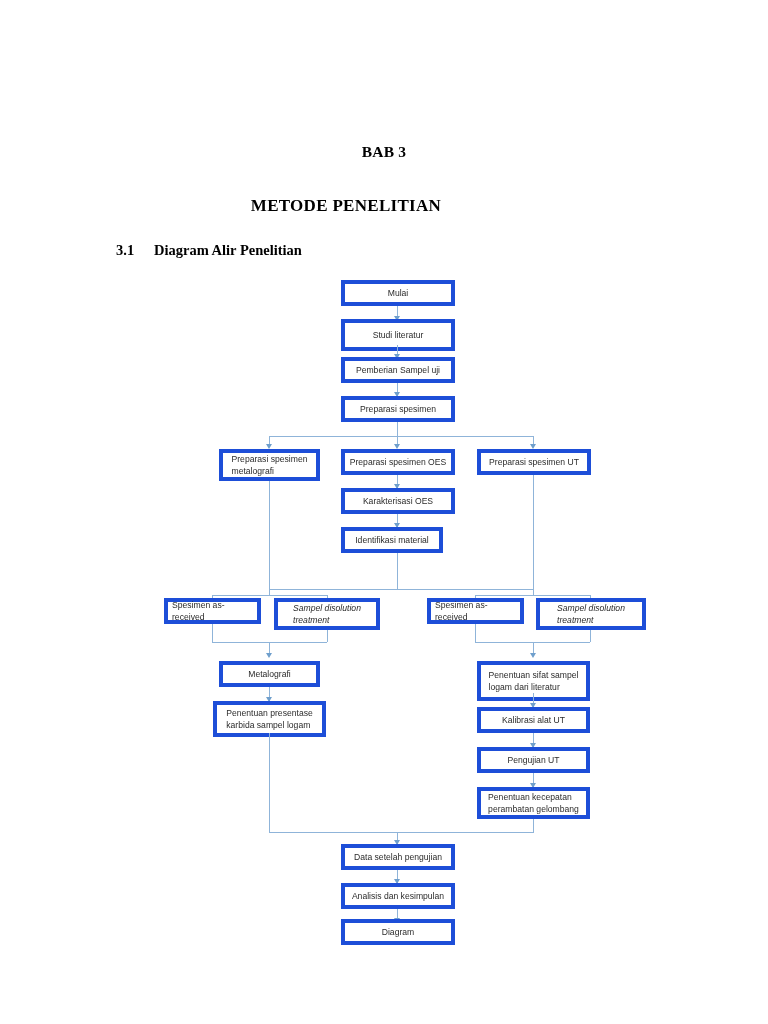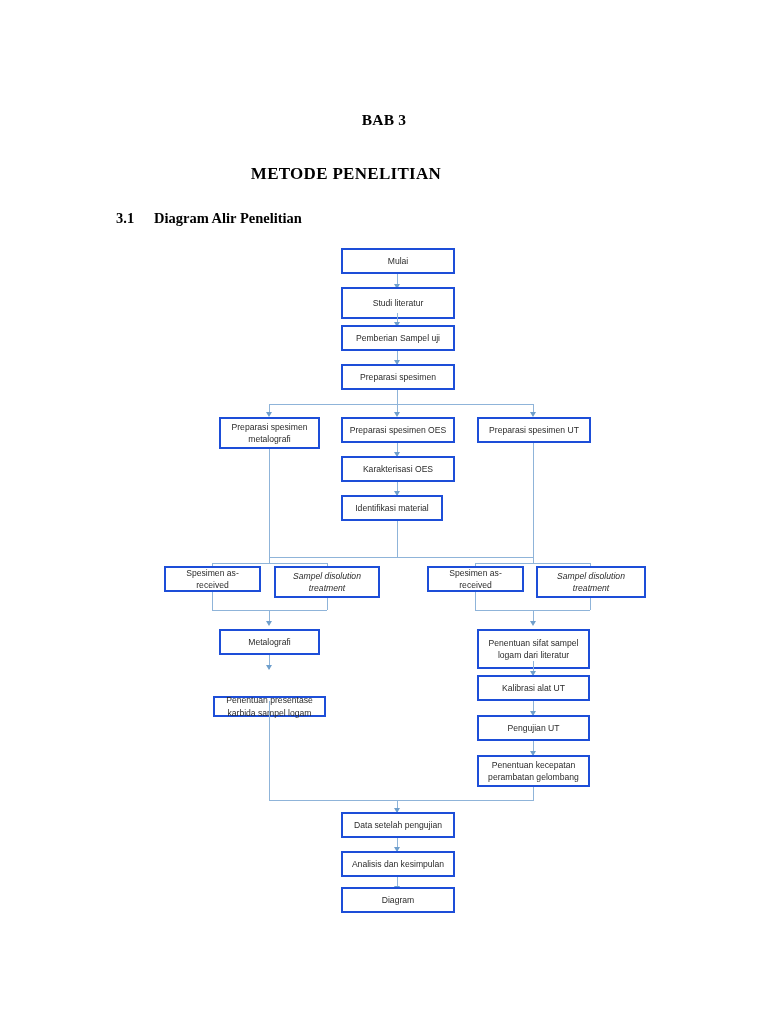--- a/index.html
+++ b/index.html
@@ -13,20 +13,21 @@
     position: relative;
     overflow: hidden;
     font-family: "Liberation Sans", sans-serif;
     color: #1a1a1a;
   }
 
   .page {
     position: absolute;
     inset: 0;
     background: #ffffff;
+    margin-top: 32px;
   }
 
   
   .heading-bab {
     position: absolute;
     top: 111px;
     left: 0;
     width: 768px;
     text-align: center;
     font-family: "Liberation Serif", serif;
@@ -66,26 +67,25 @@
   #flow {
     position: absolute;
     top: 0;
     left: 0;
     width: 768px;
     height: 1024px;
   }
   .node {
     position: absolute;
     box-sizing: border-box;
-    border: 2px solid #1d4ed8;
+    border: 4px solid #1d4ed8;
     background: #ffffff;
     display: flex;
     align-items: center;
     justify-content: center;
-    text-align: center;
     font-family: "Liberation Sans", sans-serif;
     font-size: 8.6px;
     line-height: 1.42;
     color: #2b2b2b;
     padding: 2px 4px;
   }
   .node span { display: block; }
   .node.italic { font-style: italic; }
 
   .line {
@@ -230,21 +230,21 @@
     <div class="line hline" style="left:475px; top:610px; width:115px;"></div>
     <div class="line vline" style="left:533px; top:610px; height:14px;"></div>
     <div class="arrow" style="left:530px; top:621px;"></div>
 
     <div class="node" style="left:219px; top:629px; width:101px; height:26px;">
       <span>Metalografi</span>
     </div>
     <div class="line vline" style="left:269px; top:655px; height:14px;"></div>
     <div class="arrow" style="left:266px; top:665px;"></div>
 
-    <div class="node" style="left:213px; top:696px; width:113px; height:21px;">
+    <div class="node" style="left:213px; top:669px; width:113px; height:36px;">
       <div>
         <span>Penentuan presentase</span>
         <span>karbida sampel logam</span>
       </div>
     </div>
     <div class="line vline" style="left:269px; top:701px; height:99px;"></div>
 
     <div class="node" style="left:477px; top:629px; width:113px; height:40px;">
       <div>
         <span>Penentuan sifat sampel</span>

